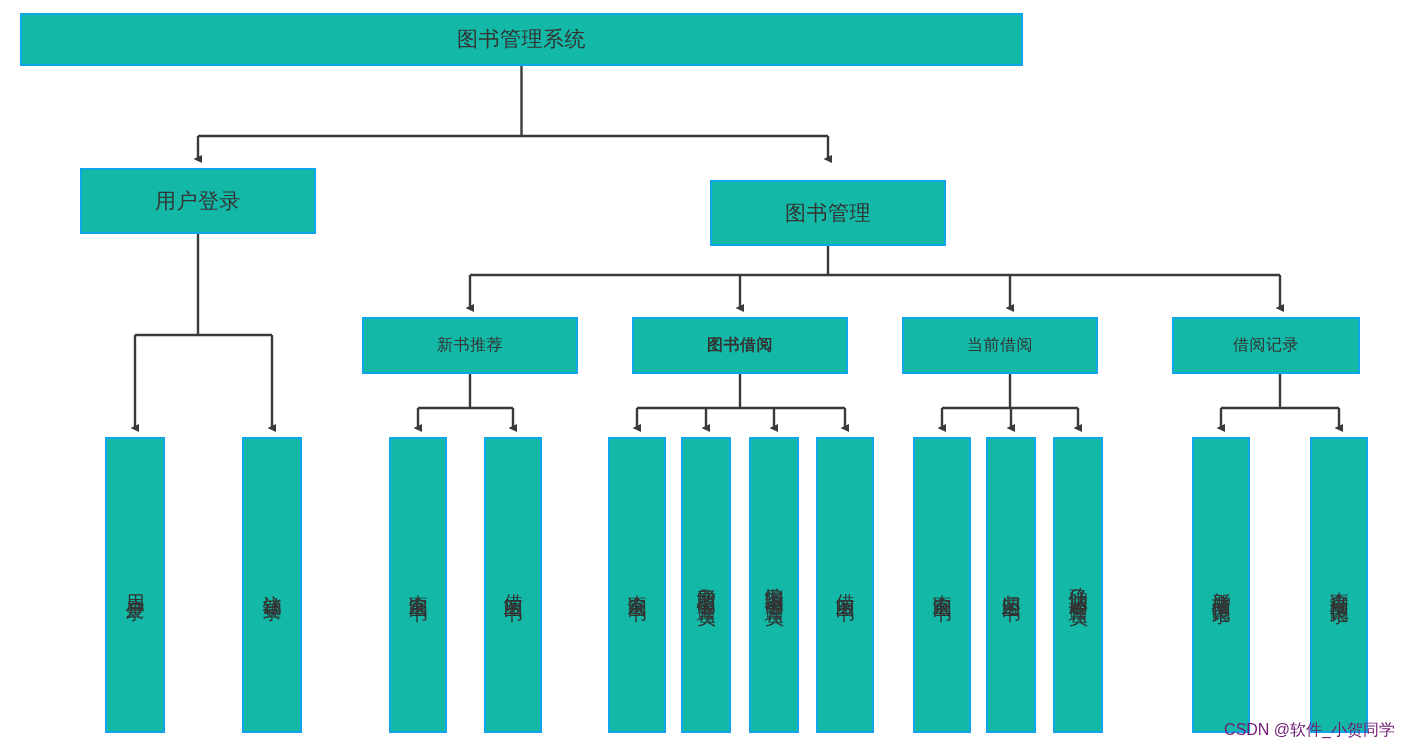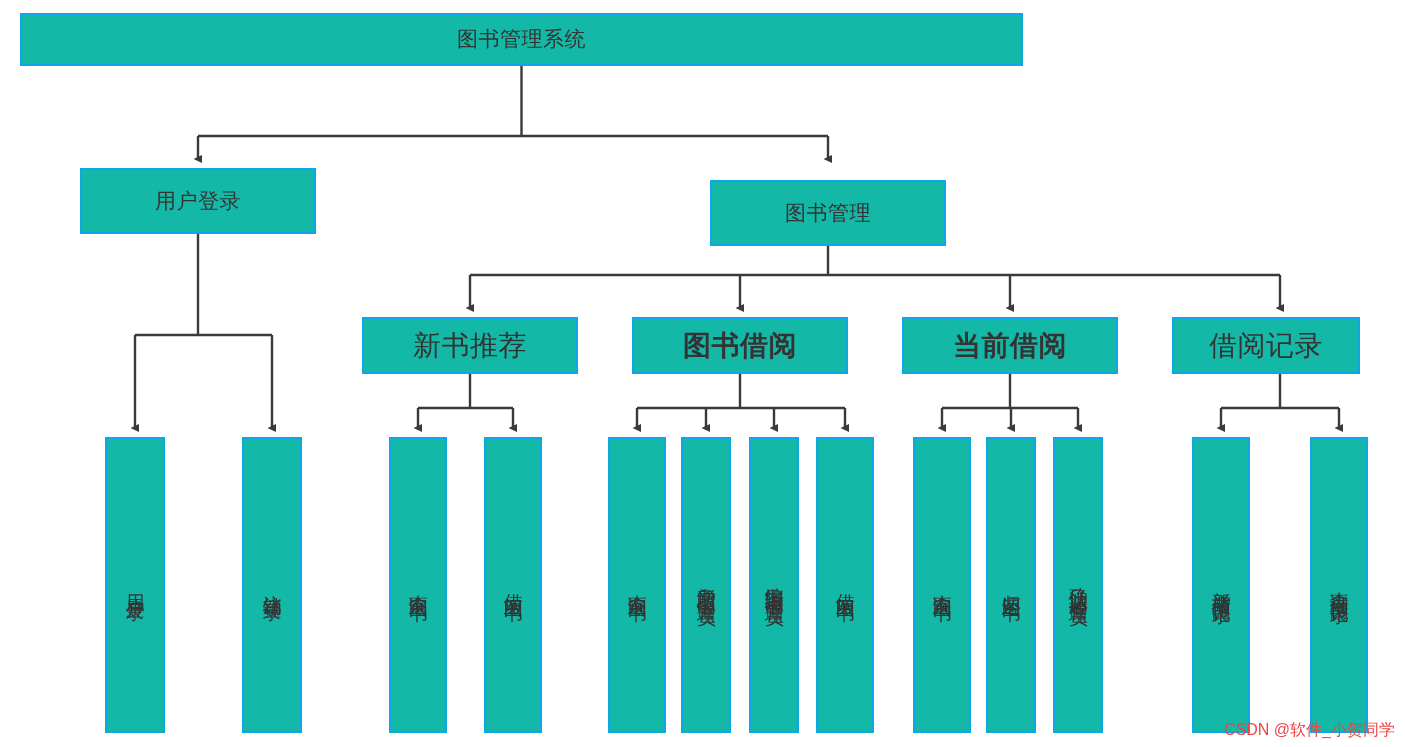--- a/index.html
+++ b/index.html
@@ -44,26 +44,26 @@
   }
   .node-box.leaf .node-label {
     writing-mode: vertical-rl;
     text-orientation: upright;
     letter-spacing: 3px;
     font-size: 19px;
     white-space: nowrap;
   }
   .node-box.level1 .node-label { font-size: 21px; }
   .node-box.level2 .node-label { font-size: 21px; }
-  .node-box.level3 .node-label { font-size: 28px; }
+  .node-box.level3 .node-label { font-size: 16px; }
   #watermark {
     position: absolute;
     right: 10px;
     bottom: 6px;
-    color: #ef4444;
+    color: #701a75;
     font-size: 16px;
     white-space: nowrap;
     pointer-events: none;
   }
 </style>
 </head>
 <body>
 
 <div id="diagram-root">
 
@@ -119,21 +119,21 @@
       </div>
       <div class="node-box level2" style="left: 710px; top: 168px; width: 236px; height: 66px; margin-top: 12px;">
         <span class="node-label">图书管理</span>
       </div>
       <div class="node-box level3" style="left: 362px; top: 317px; width: 216px; height: 57px;">
         <span class="node-label">新书推荐</span>
       </div>
       <div class="node-box level3" style="left: 632px; top: 317px; width: 216px; height: 57px; font-weight: bold;">
         <span class="node-label">图书借阅</span>
       </div>
-      <div class="node-box level3" style="left: 902px; top: 317px; width: 216px; height: 57px; font-weight: bold;">
+      <div class="node-box level3" style="left: 902px; top: 317px; width: 196px; height: 57px;">
         <span class="node-label">当前借阅</span>
       </div>
       <div class="node-box level3" style="left: 1172px; top: 317px; width: 188px; height: 57px;">
         <span class="node-label">借阅记录</span>
       </div>
       <div class="node-box leaf" style="left: 105px; top: 437px; width: 60px; height: 296px;">
         <span class="node-label">用户登录</span>
       </div>
       <div class="node-box leaf" style="left: 242px; top: 437px; width: 60px; height: 296px;">
         <span class="node-label">注销登录</span>

